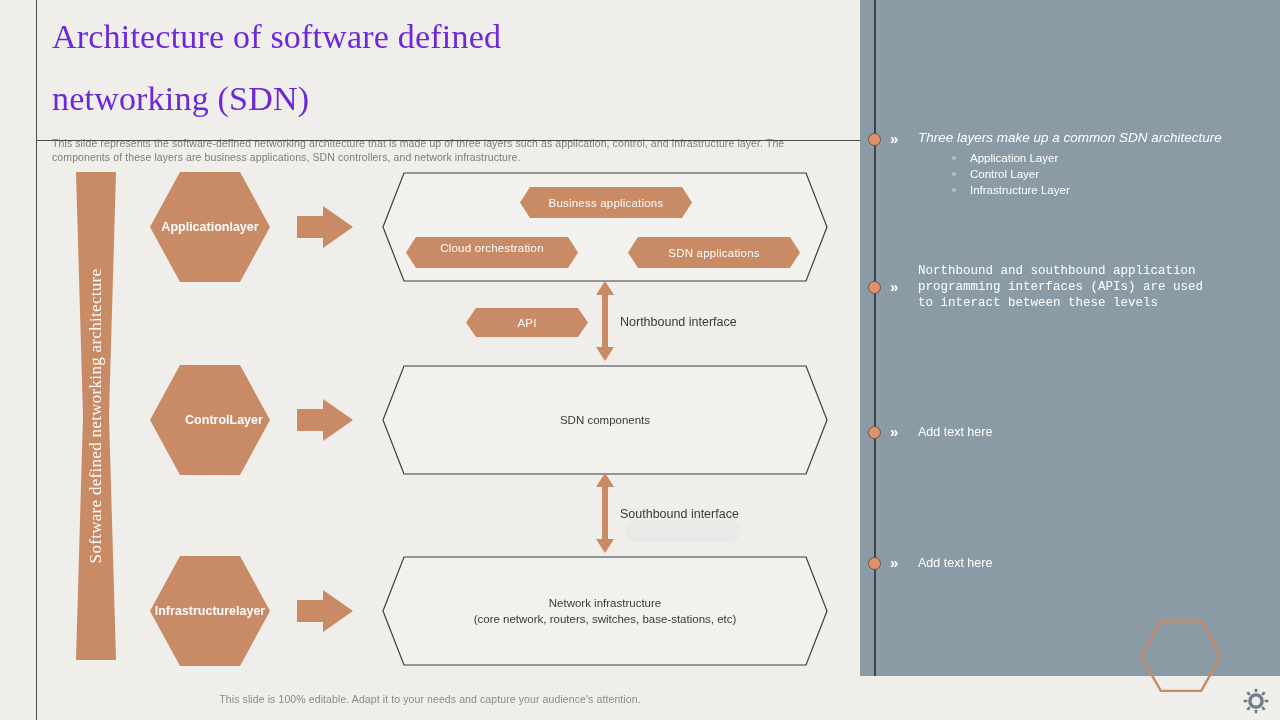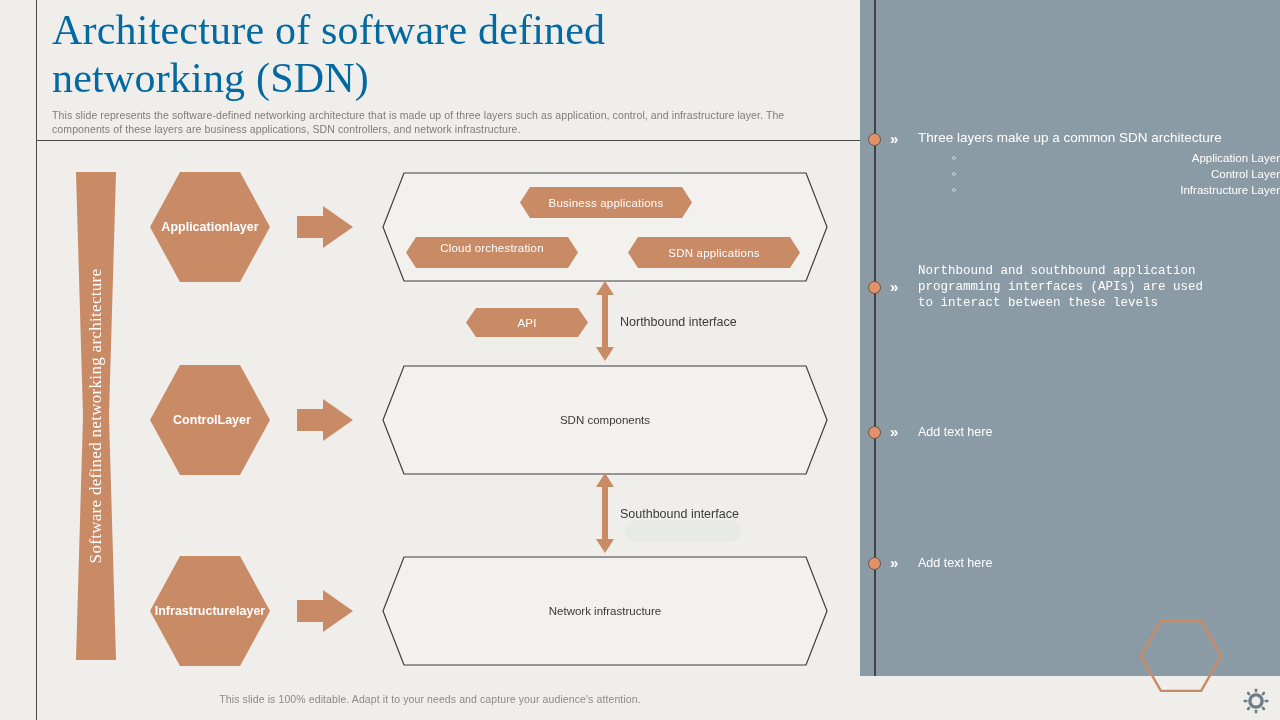--- a/index.html
+++ b/index.html
@@ -20,21 +20,21 @@
   }
   .frame-hline {
     position:absolute; left:36px; top:140px; width:824px; height:1px;
     background:#4a4a4a;
   }
 
   
   #header { position:absolute; left:52px; top:6px; width:800px; }
   #title {
     font-family:"Liberation Serif", serif;
-    font-size:42px; line-height:48px; color:#0369a1;
+    font-size:34px; line-height:62px; color:#6d28d9;
     font-weight:400; letter-spacing:.2px;
     width:600px;
   }
   #subtitle {
     margin-top:6px; font-size:10.5px; line-height:14px;
     color:#7c7c7c; width:770px; letter-spacing:.1px;
   }
 
   
   #panel {
@@ -52,21 +52,21 @@
   }
   .chev {
     position:absolute; left:30px; color:#fff; font-size:15px; line-height:15px;
     font-weight:700;
   }
   .ptext {
     position:absolute; left:58px; color:#fff; font-size:12.5px; line-height:16px;
     width:345px;
   }
   .ptext.big { font-size:13.5px; }
-  .sublist { margin-top:2px; margin-left:32px;text-align:right; }
+  .sublist { margin-top:2px; margin-left:32px; }
   .sublist li {
     list-style:none; font-size:11.5px; line-height:16px; color:#fff;
     position:relative; padding-left:20px;
   }
   .sublist li:before {
     content:"\25E6"; position:absolute; left:2px; top:0; font-size:13px;
   }
 
   
   #deco-hex {
@@ -136,21 +136,21 @@
     <div id="title">Architecture of software defined networking (SDN)</div>
     <div id="subtitle">This slide represents the software-defined networking architecture that is made up of three layers such as application, control, and infrastructure layer. The components of these layers are business applications, SDN controllers, and network infrastructure.</div>
   </div>
 
   <div id="panel"></div>
   <div id="panel-line"></div>
 
   <div class="pitem" style="top:131px;">
     <span class="dot" style="top:2px;"></span>
     <span class="chev" style="top:0px;">»</span>
-    <div class="ptext big" style="top:-1px;">Three layers make up a common SDN architecture</div>
+    <div class="ptext big" style="top:-1px;font-style:italic;">Three layers make up a common SDN architecture</div>
     <ul class="sublist" style="position:absolute; top:17px; left:58px; width:330px;">
       <li>Application Layer</li>
       <li>Control Layer</li>
       <li>Infrastructure  Layer</li>
     </ul>
   </div>
 
   <div class="pitem" style="top:279px;">
     <span class="dot" style="top:2px;"></span>
     <span class="chev" style="top:0px;">»</span>
@@ -242,21 +242,21 @@
   <svg class="pill" style="left:466px; top:308px; width:122px; height:29px;" viewBox="0 0 122 29">
     <polygon points="10,0 112,0 122,14.5 112,29 10,29 0,14.5" fill="#c98a66"></polygon>
   </svg>
   <div class="pill" style="left:466px; top:308px; width:122px; height:29px;">
     <span class="plbl">API</span>
   </div>
 
   <svg class="hex-layer" style="left:150px; top:365px;" viewBox="0 0 120 110">
     <polygon points="30,0 90,0 120,55 90,110 30,110 0,55" fill="#c98a66"></polygon>
   </svg>
-  <div class="hex-layer" style="left:152px; top:365px;">
+  <div class="hex-layer" style="left:164px; top:365px;">
     <div class="lbl">
       <span>Control</span>
       <span>Layer</span>
     </div>
   </div>
 
   <svg class="fat-arrow" style="left:297px; top:397px;" viewBox="0 0 56 46">
     <polygon points="0,12 26,12 26,2 56,23 26,44 26,34 0,34" fill="#c98a66"></polygon>
   </svg>
 
@@ -288,18 +288,19 @@
   <svg class="fat-arrow" style="left:297px; top:588px;" viewBox="0 0 56 46">
     <polygon points="0,12 26,12 26,2 56,23 26,44 26,34 0,34" fill="#c98a66"></polygon>
   </svg>
 
   <svg class="outer-hex" style="left:382px; top:556px; width:446px; height:110px;" viewBox="0 0 446 110">
     <polygon points="22,1 424,1 445,55 424,109 22,109 1,55" fill="#f2f1ed" stroke="#3d3d3d" stroke-width="1.2"></polygon>
   </svg>
   <div class="outer-hex" style="left:382px; top:556px; width:446px; height:110px;">
     <div class="content">
       <span>Network infrastructure</span>
+      <span>(core network, routers, switches, base-stations, etc)</span>
     </div>
   </div>
 
   <div id="footer">This slide is 100% editable. Adapt it to your needs and capture your audience's attention.</div>
 
 </div>
 
 </body></html>

